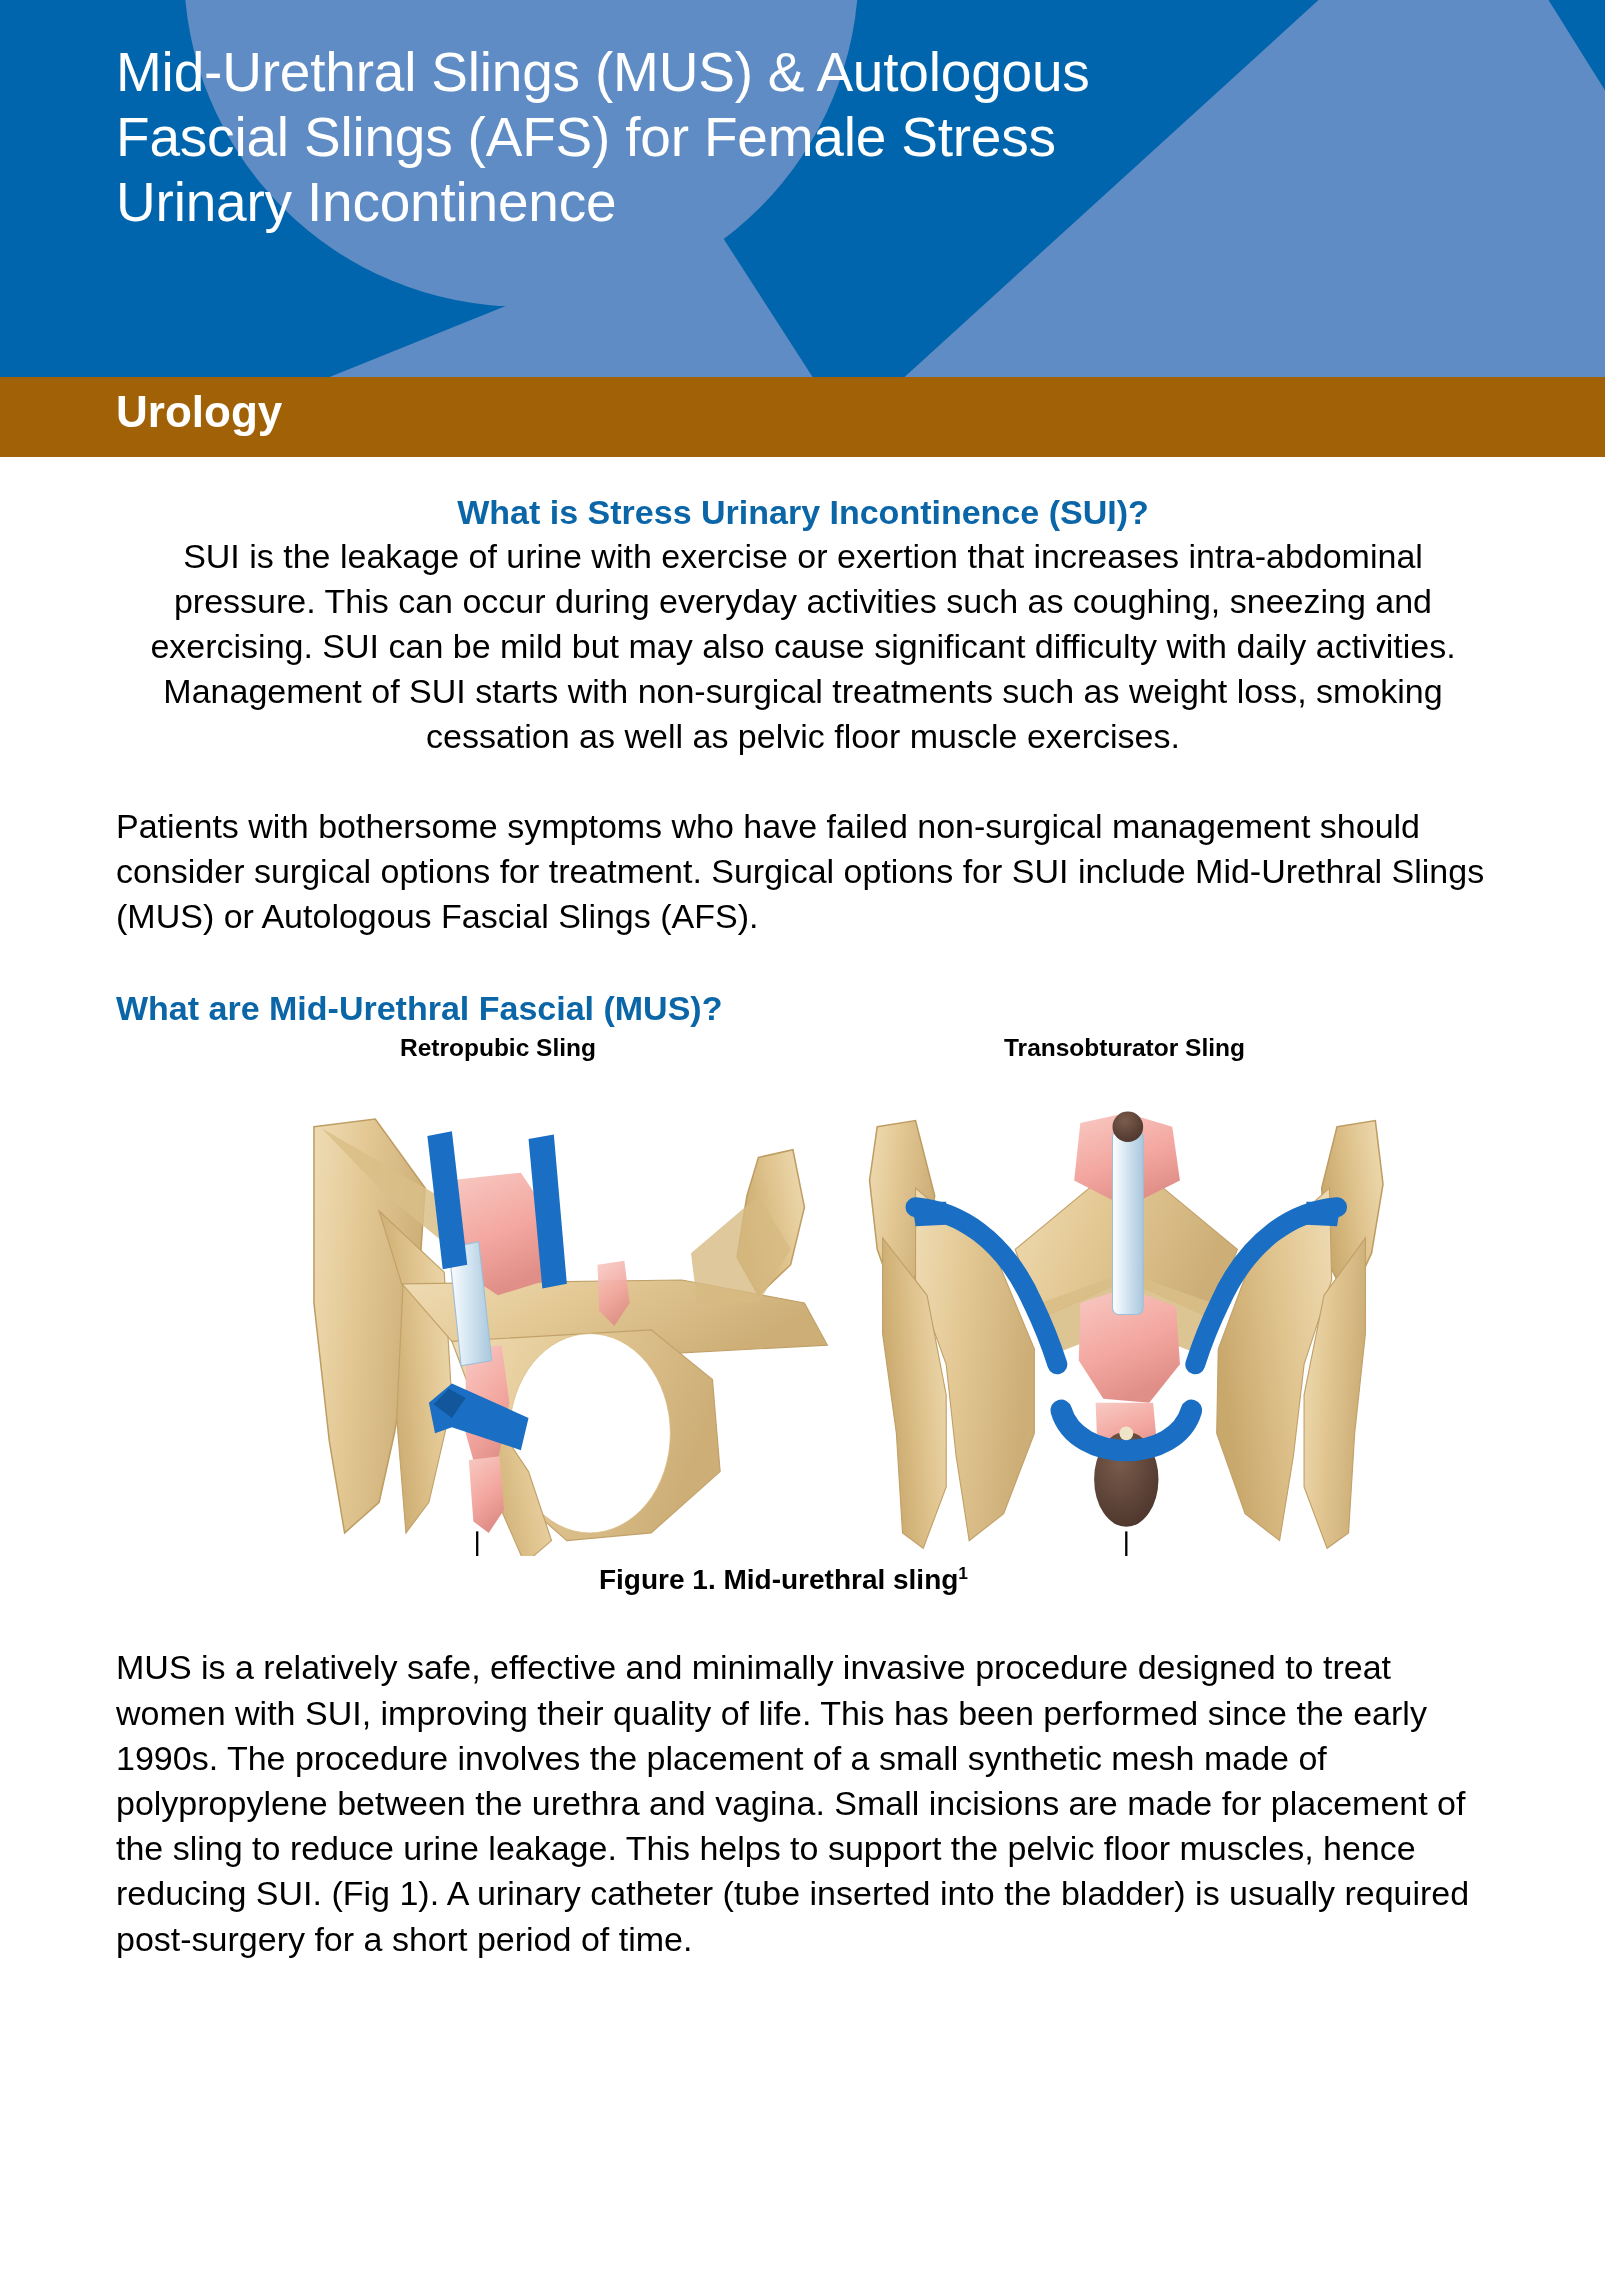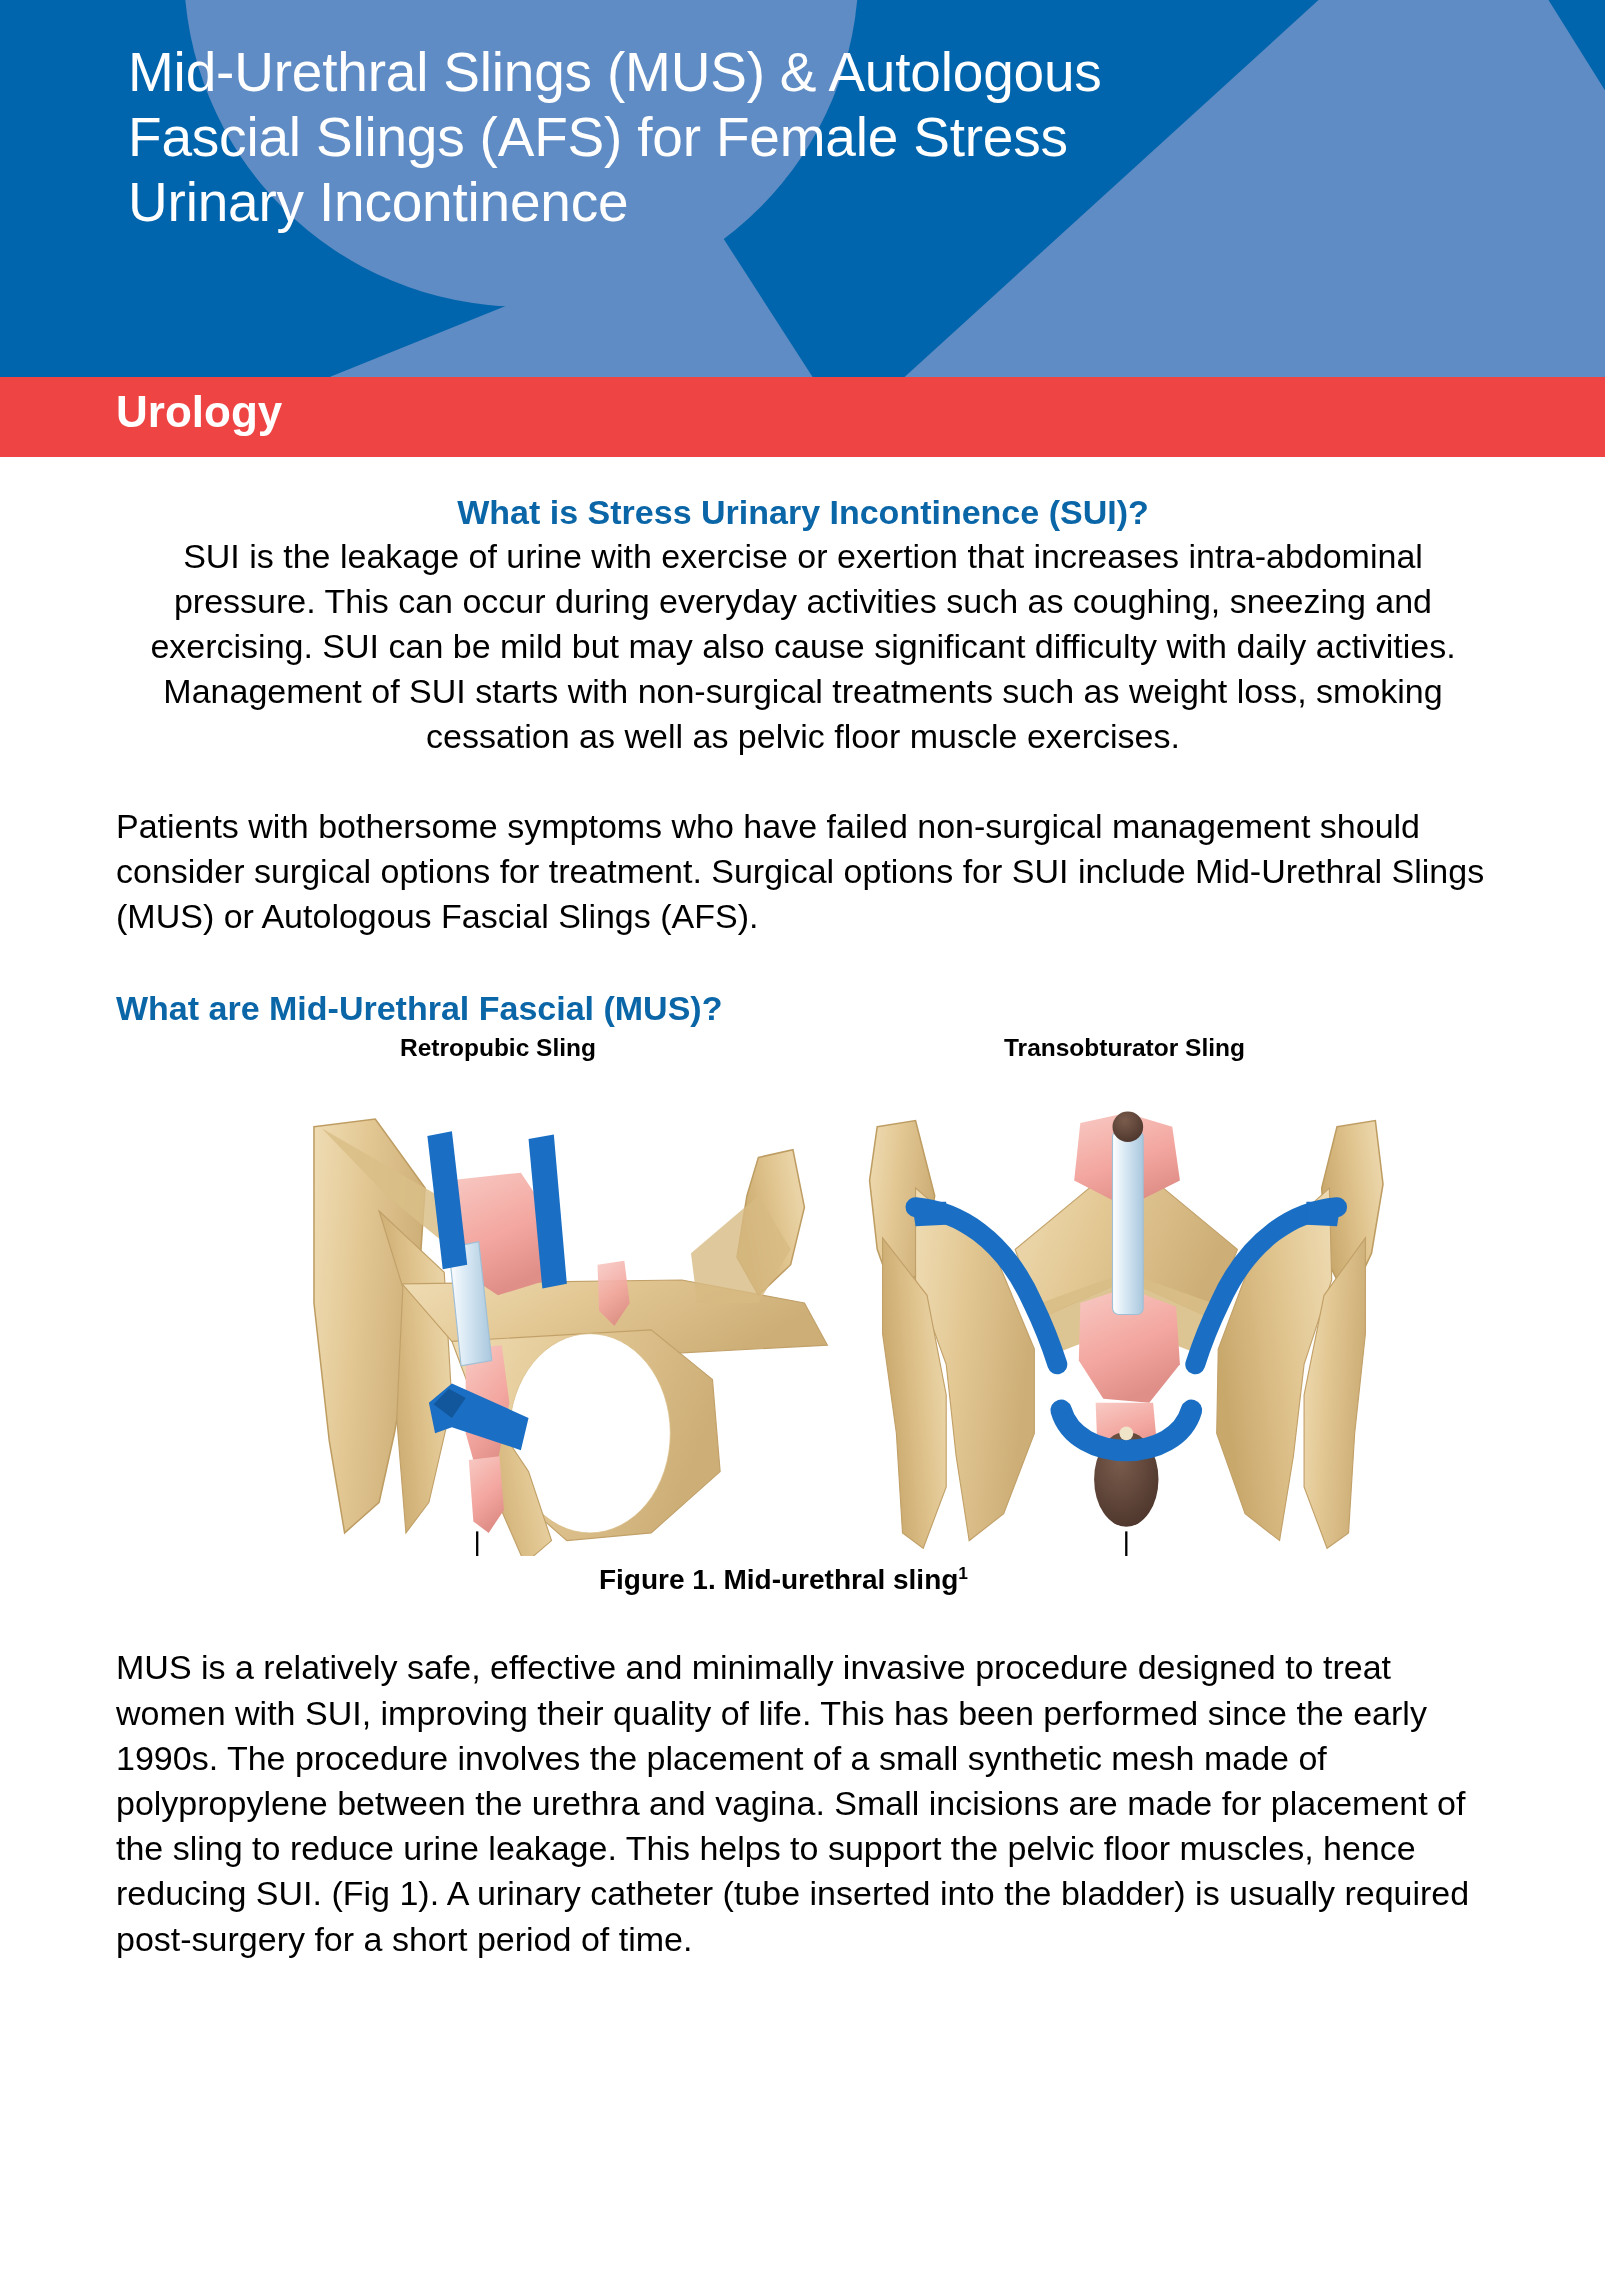--- a/index.html
+++ b/index.html
@@ -35,29 +35,28 @@
     left: 116px;
     top: 40px;
     width: 1380px;
     color: #ffffff;
     font-size: 55px;
     line-height: 1.18;
     font-weight: 400;
     letter-spacing: -0.2px;
     white-space: pre-line;
     z-index: 3;
-    margin-left: 12px;
   }
 
   
   .specialty-band {
     position: relative;
     width: 1606px;
     height: 80px;
-    background: #ef4444;
+    background: #a16207;
   }
   .specialty-label {
     position: absolute;
     left: 116px;
     top: 13px;
     color: #ffffff;
     font-size: 44px;
     font-weight: bold;
     line-height: 1;
   }

